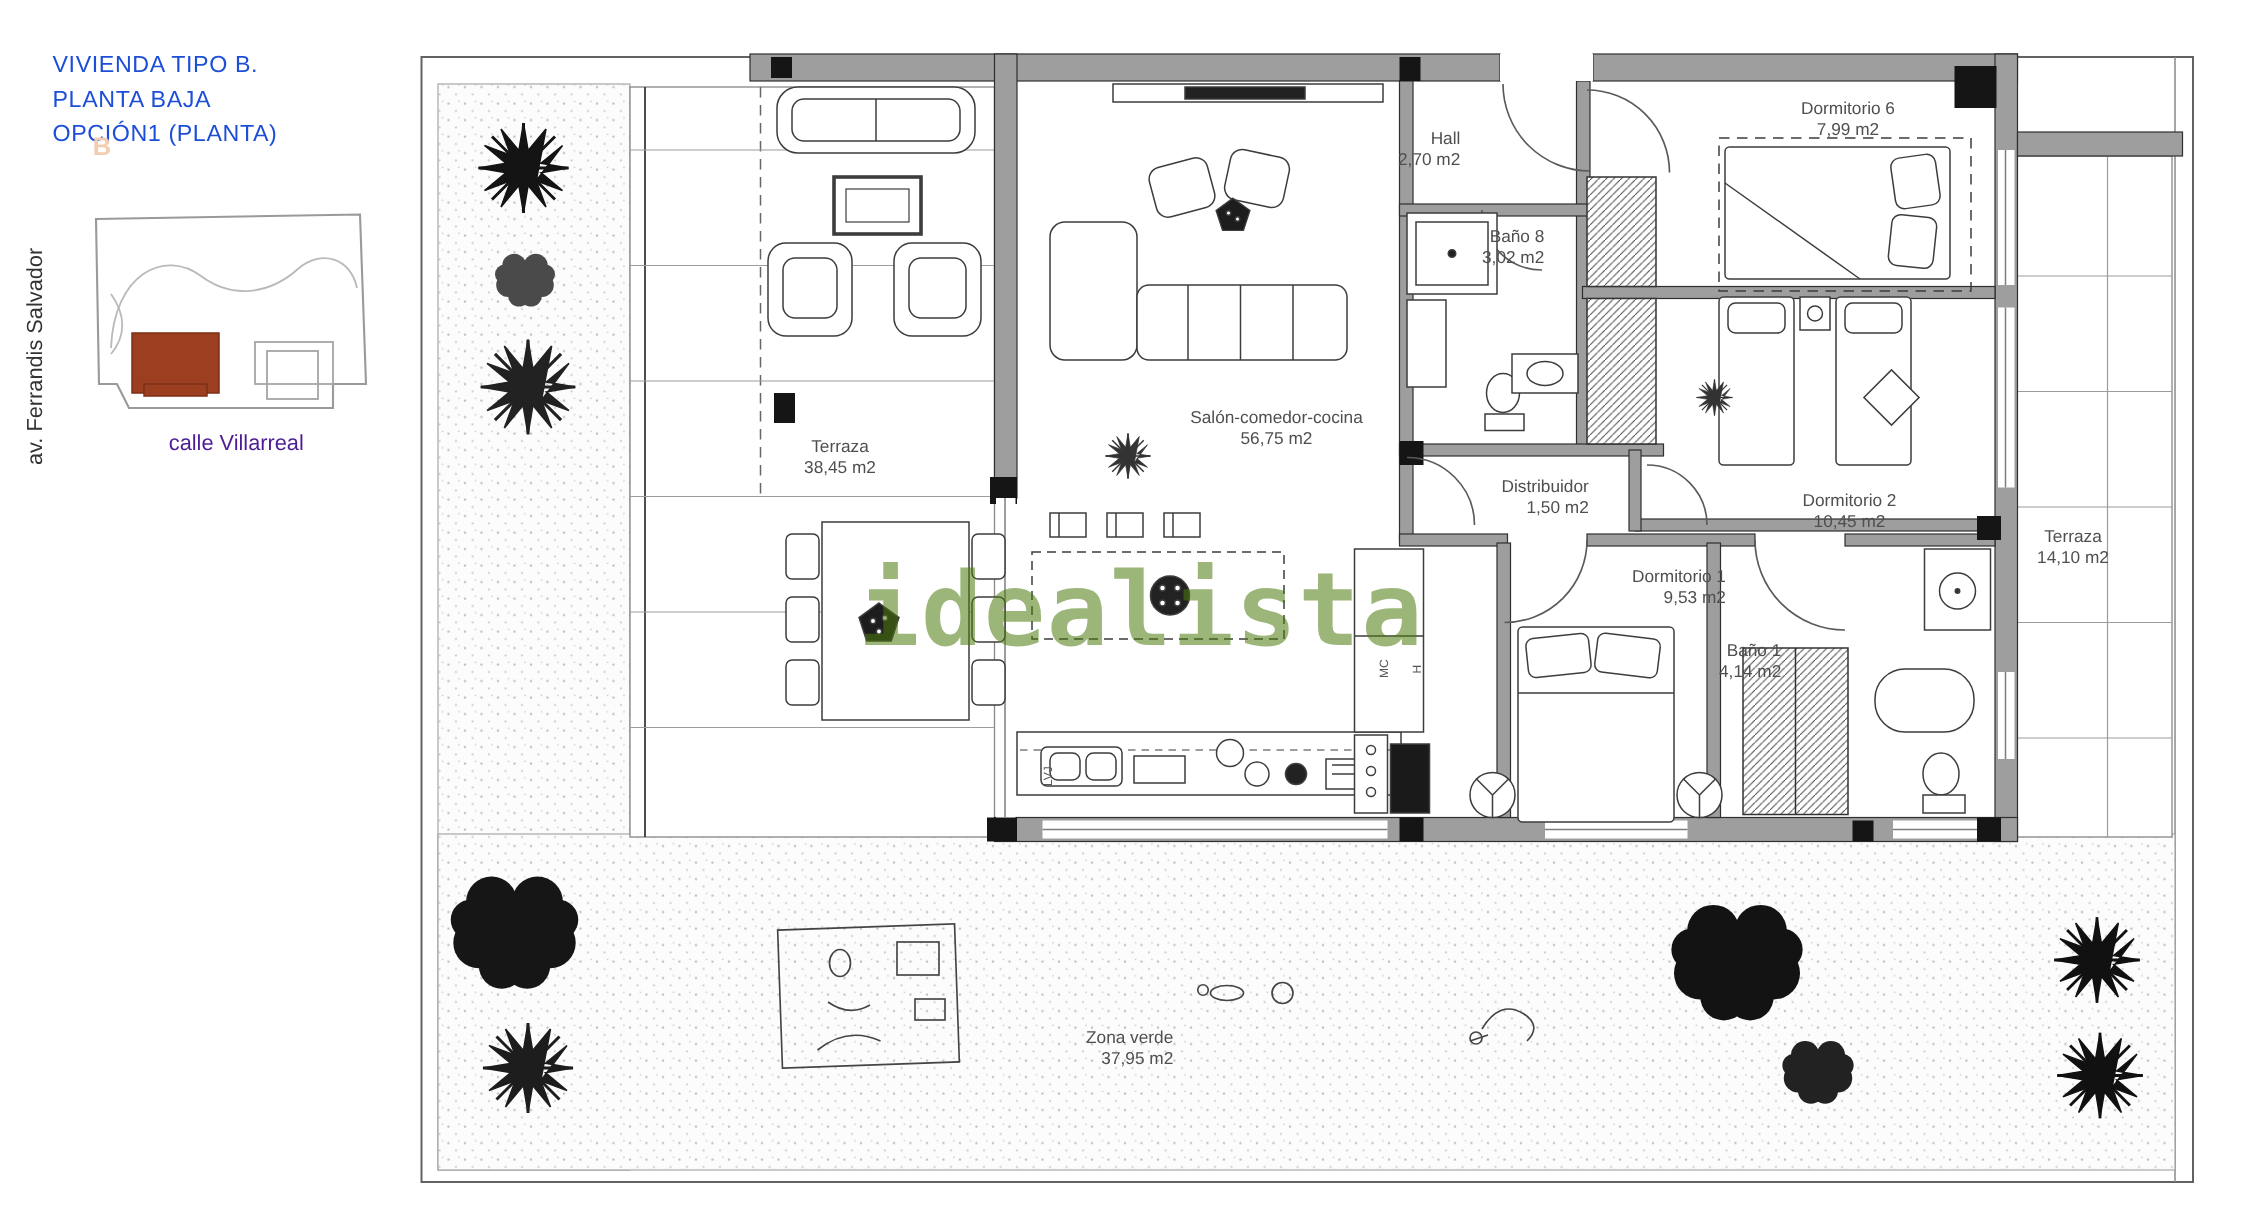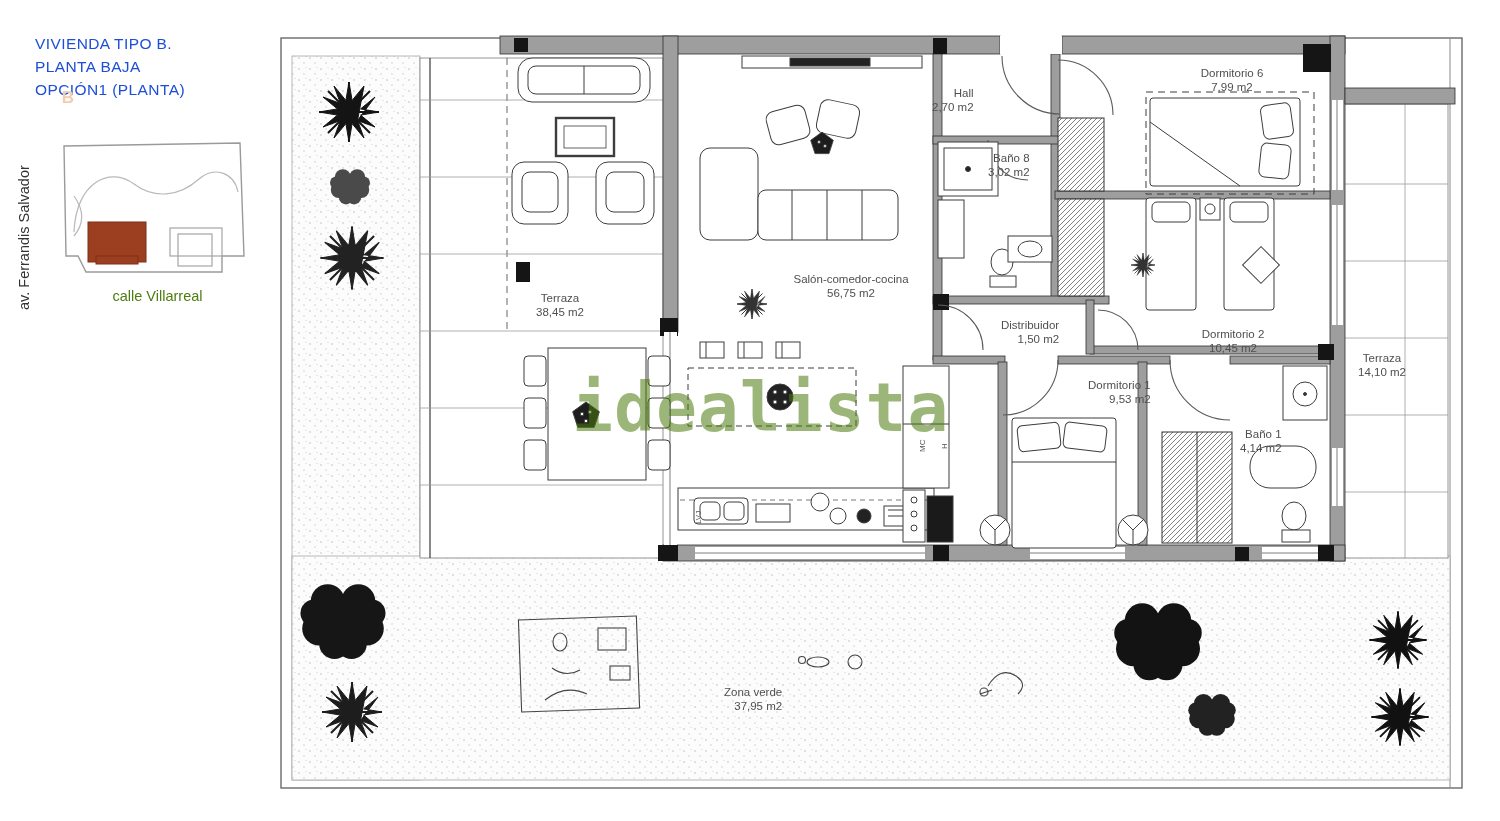--- a/index.html
+++ b/index.html
@@ -4,21 +4,21 @@
 <style>
   html,body{margin:0;padding:0;background:#ffffff;}
   #stage{position:relative;width:1500px;height:821px;background:#ffffff;overflow:hidden;
          font-family:"Liberation Sans",sans-serif;}
   .abs{position:absolute;}
   
   #title-block{left:35px;top:32px;font-size:15.5px;letter-spacing:.4px;color:#1d4ed8;line-height:23px;}
   
   #sitemap{left:52px;top:136px;width:210px;height:160px;}
   #b-label{left:58px;top:88px;width:20px;text-align:center;font-size:17px;font-weight:bold;color:#f3cdb0;}
-  #street-bottom{left:60px;top:288px;width:195px;text-align:center;font-size:14.5px;color:#4d7c0f;}
+  #street-bottom{left:60px;top:288px;width:195px;text-align:center;font-size:14.5px;color:#4c1d95;}
   #street-left{left:16px;top:310px;transform:rotate(-90deg);transform-origin:0 0;
                white-space:nowrap;font-size:14.5px;color:#333;}
   
   .room-label{position:absolute;font-size:11.5px;color:#4f4f4f;line-height:14px;white-space:nowrap;text-align:right;}
   .ctr{text-align:center;transform:translateX(-50%);}
   .room-label span{display:block;}
   .tiny{position:absolute;font-size:8px;color:#555;transform:rotate(-90deg);transform-origin:0 0;white-space:nowrap;}
   
   #watermark{left:572px;top:368px;font-family:"DejaVu Sans Mono",monospace;font-weight:bold;
              font-size:68px;letter-spacing:1px;color:#4d7c0f;opacity:.55;}
@@ -381,21 +381,21 @@
       <span>10,45 m2</span>
   </div>
   <div class="room-label ctr" style="left:1382px;top:351px">
     <span>Terraza</span>
       <span>14,10 m2</span>
   </div>
   <div class="room-label" style="left:1088px;top:378px">
     <span>Dormitorio 1</span>
       <span>9,53 m2</span>
   </div>
-  <div class="room-label" style="left:1240px;top:427px">
+  <div class="room-label" style="left:1146px;top:427px">
     <span>Baño 1</span>
       <span>4,14 m2</span>
   </div>
   <div class="room-label" style="left:724px;top:685px">
     <span>Zona verde</span>
       <span>37,95 m2</span>
   </div>
 
   <div class="tiny" style="left:694px;top:524px">LVJ</div>
   <div class="tiny" style="left:918px;top:452px">MC</div>

